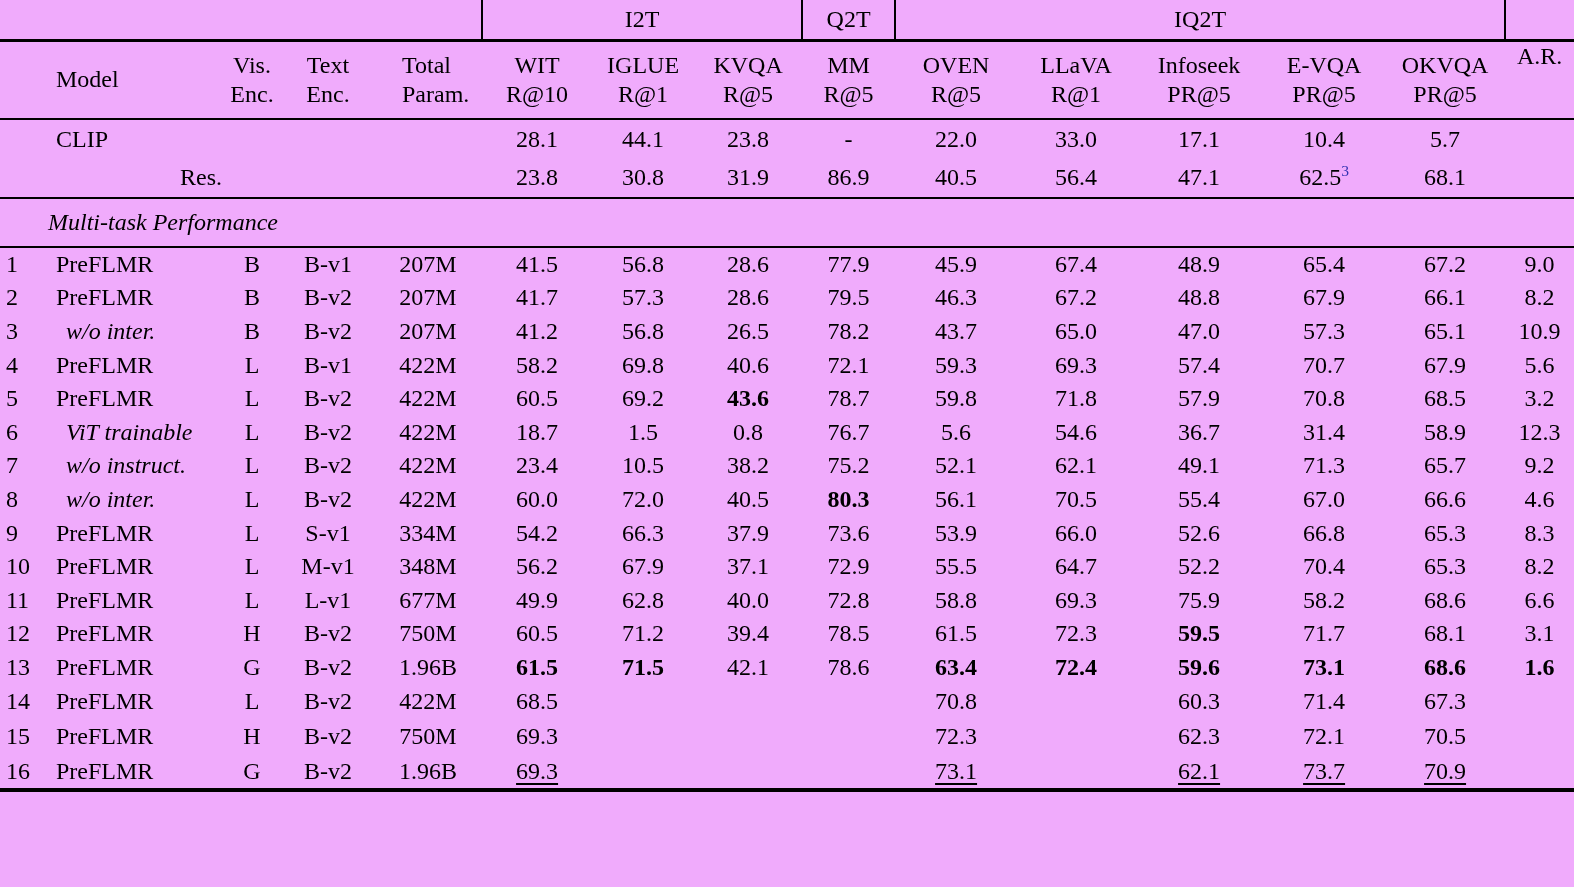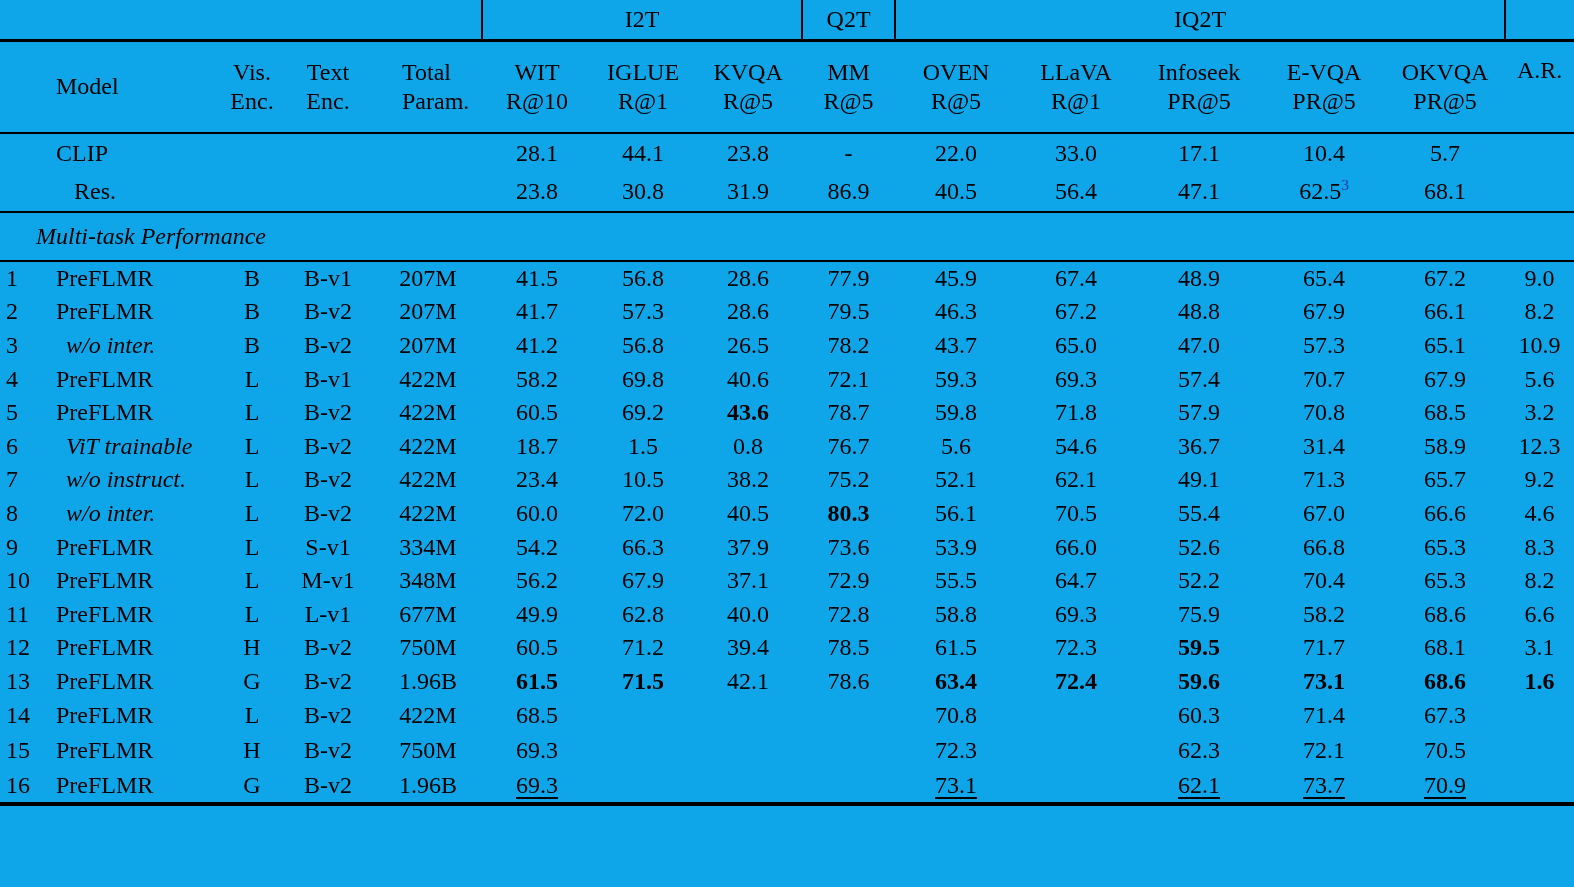--- a/index.html
+++ b/index.html
@@ -1,20 +1,20 @@
 <!DOCTYPE html>
 <html><head>
 <meta charset="utf-8">
 <style>
   html, body { margin: 0; padding: 0; background: #ffffff; }
   .page {
     position: relative;
     width: 1574px;
     height: 887px;
-    background: #0ea5e9;
+    background: #f0abfc;
     font-family: "Liberation Serif", "DejaVu Serif", serif;
     color: #000000;
     overflow: hidden;
   }
   table.results {
     border-collapse: collapse;
     table-layout: fixed;
     width: 1574px;
     font-size: 24px;
     border-bottom: 4px solid #000;
@@ -24,44 +24,44 @@
   
   tr.group-row td { height: 39px; border-bottom: 3px solid #000; font-size: 24px; }
   tr.group-row td.vbar { border-left: 2px solid #000; }
 
   
   tr.header-row th { height: 76px; border-bottom: 2px solid #000; font-weight: normal; font-size: 24px; line-height: 1.22; }
   tr.header-row th .h1, tr.header-row th .h2 { display: block; }
   tr.header-row th.left { text-align: left; }
   th.col-model { padding-left: 16px; }
   th.col-param { padding-left: 28px; }
-  th.col-ar { vertical-align: top; padding-top: 14px; }
+  th.col-ar { vertical-align: top; }
 
   
   tr.baseline-row td { height: 38.3px; }
 
   
   tr.section-row td {
     height: 47px;
     text-align: left;
-    padding-left: 36px;
+    padding-left: 48px;
     font-style: italic;
     border-top: 2px solid #000;
     border-bottom: 2px solid #000;
   }
   tr.section-row.sec1 td { height: 49px; }
 
   
   tr.data-row td { height: 33.6px; }
   tr.data-row.sec1 td { height: 34.7px; }
 
   td.num-cell { text-align: left; padding-left: 6px; }
   td.model-cell { text-align: left; padding-left: 16px; }
   td.model-cell.indent { padding-left: 26px; font-style: italic; }
-  td.model-cell.indent-sm { padding-left: 34px; }
+  td.model-cell.indent-sm { padding-left: 34px; text-align: right; }
 
   td.bold { font-weight: bold; }
   td.underline { text-decoration: underline; text-underline-offset: 4px; text-decoration-thickness: 1.5px; }
 
   sup.cite { font-size: 0.65em; vertical-align: super; line-height: 0; }
 </style>
 </head>
 <body>
 
 <div class="page">

